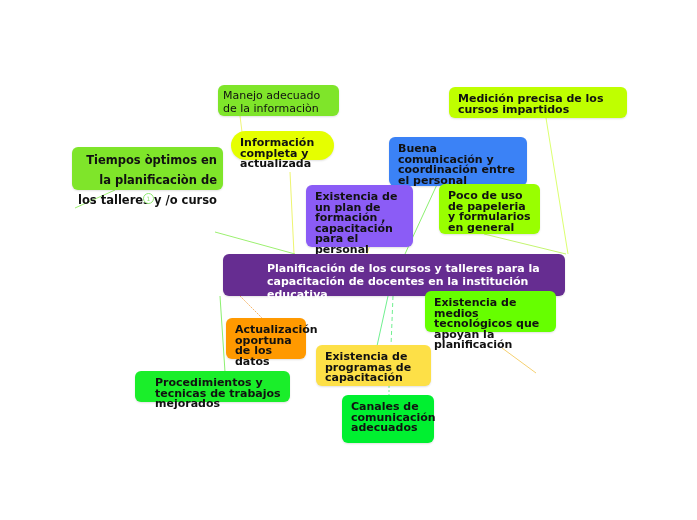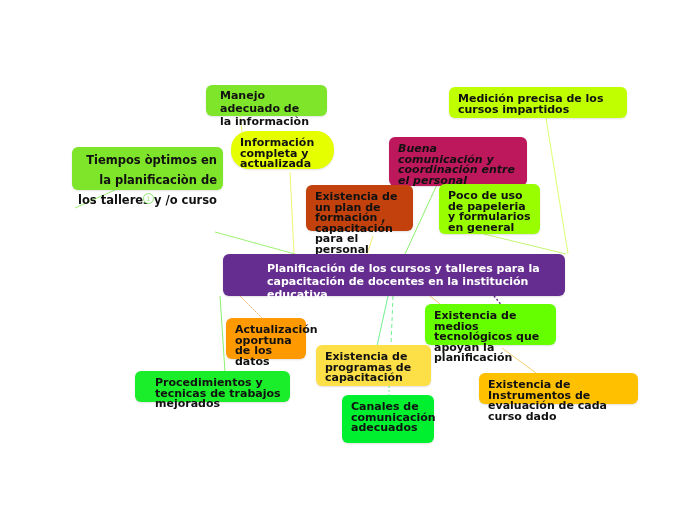--- a/index.html
+++ b/index.html
@@ -4,21 +4,21 @@
 <style>
   html, body { margin:0; padding:0; }
   body { width:697px; height:520px; background:#ffffff; position:relative; overflow:hidden;
          font-family:"DejaVu Sans", sans-serif; }
   #canvas { position:absolute; left:0; top:0; width:697px; height:520px; }
   svg.links { position:absolute; left:0; top:0; width:697px; height:520px; pointer-events:none; }
   .node { position:absolute; box-sizing:border-box; border-radius:6px; color:#111;
           font-weight:bold; font-size:11px; line-height:10.5px; padding:7px 9px;
           box-shadow: 0 1px 2px rgba(0,0,0,0.12); cursor:pointer; }
   .node.large { font-size:11.5px; line-height:20px;text-align:right; }
-  .node.normal { font-weight:bold; font-size:11px; line-height:13px; padding:4px 14px; }
+  .node.normal { font-weight:normal; font-size:11px; line-height:13px; padding:4px 5px;margin-left:12px; }
   .node.central { color:#ffffff; font-size:11px; line-height:13px; padding:8px 12px; }
   .badge { position:absolute; width:9px; height:9px; border:1px solid #8ee870; border-radius:50%;
            background:#fff; color:#8ee870; font-size:6px; line-height:9px; text-align:center; }
 </style>
 </head>
 <body>
 
 <div id="canvas">
   <svg class="links" viewBox="0 0 697 520">
 
@@ -51,69 +51,66 @@
 
     <line x1="430" y1="296" x2="445" y2="308" stroke="#f5c870" stroke-width="1"></line>
 
     <line x1="502" y1="348" x2="536" y2="373" stroke="#f5d070" stroke-width="1"></line>
   </svg>
 
   <div class="node normal" style="left: 206px; top: 85px; width: 121px; height: 31px; background: rgb(127, 229, 42);">
     <span>Manejo adecuado de la informaciòn</span>
   </div>
 
-  <div class="node" style="left: 231px; top: 131px; width: 103px; height: 38px; background: rgb(229, 255, 0); border-radius: 18px;">
+  <div class="node" style="left: 231px; top: 131px; width: 103px; height: 29px; background: rgb(229, 255, 0); border-radius: 18px;">
     <span>Información completa y actualizada</span>
   </div>
 
   <div class="node large" style="left: 72px; top: 147px; width: 151px; height: 43px; padding: 3px 6px; background: rgb(127, 229, 42);">
     <span>Tiempos òptimos en la planificaciòn de los talleres y /o curso</span>
   </div>
 
   <div class="badge" style="left:143px;top:193px;">
     <span>1</span>
   </div>
 
 
   <div class="node" style="left: 449px; top: 87px; width: 178px; height: 31px; background: rgb(191, 255, 0);">
     <span>Medición precisa de los cursos impartidos</span>
   </div>
 
-  <div class="node" style="left: 389px; top: 137px; width: 138px; height: 49px; background: #be185d; font-style: italic;">
+  <div class="node" style="left: 389px; top: 137px; width: 138px; height: 49px; background: #3b82f6;">
     <span>Buena comunicación y coordinación entre el personal</span>
   </div>
 
-  <div class="node" style="left: 306px; top: 185px; width: 107px; height: 46px; background: #c2410c;">
+  <div class="node" style="left: 306px; top: 185px; width: 107px; height: 62px; background: #8b5cf6;">
     <span>Existencia de un plan de formación , capacitación para el personal</span>
   </div>
 
   <div class="node" style="left: 439px; top: 184px; width: 101px; height: 50px; background: rgb(153, 255, 0);">
     <span>Poco de uso de papeleria y formularios en general</span>
   </div>
 
   <div class="node central" style="left: 223px; top: 254px; width: 342px; height: 42px; background: rgb(102, 45, 145); padding-left: 44px;">
     <span>Planificación de los cursos y talleres para la capacitación de docentes en la institución educativa</span>
   </div>
 
   <div class="node" style="left: 226px; top: 318px; width: 80px; height: 41px; background: rgb(255, 153, 0);">
     <span>Actualización oportuna de los datos</span>
   </div>
 
-  <div class="node" style="left: 425px; top: 304px; width: 131px; height: 41px; background: rgb(102, 255, 0);">
+  <div class="node" style="left: 425px; top: 291px; width: 131px; height: 41px; background: rgb(102, 255, 0);">
     <span>Existencia de medios tecnológicos que apoyan la planificación</span>
   </div>
 
   <div class="node" style="left: 316px; top: 345px; width: 115px; height: 41px; background: #fde047;">
     <span>Existencia de programas de capacitación</span>
   </div>
 
   <div class="node" style="left: 135px; top: 371px; width: 155px; height: 31px; background: rgb(26, 238, 42); padding-left: 20px;">
     <span>Procedimientos y tecnicas de trabajos mejorados</span>
   </div>
 
-  <div class="node" style="left: 479px; top: 373px; width: 159px; height: 31px; background: rgb(255, 192, 0);">
-    <span>Existencia de Instrumentos de evaluación de cada curso dado</span>
-  </div>
 
   <div class="node" style="left: 342px; top: 395px; width: 92px; height: 48px; background: rgb(0, 240, 48);">
     <span>Canales de comunicación adecuados</span>
   </div>
 </div>
 
 </body></html>

